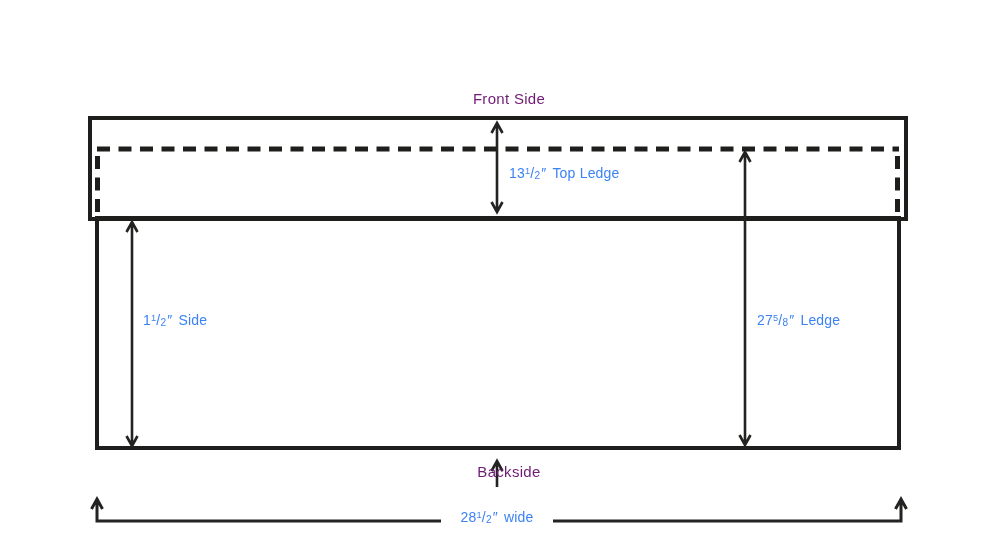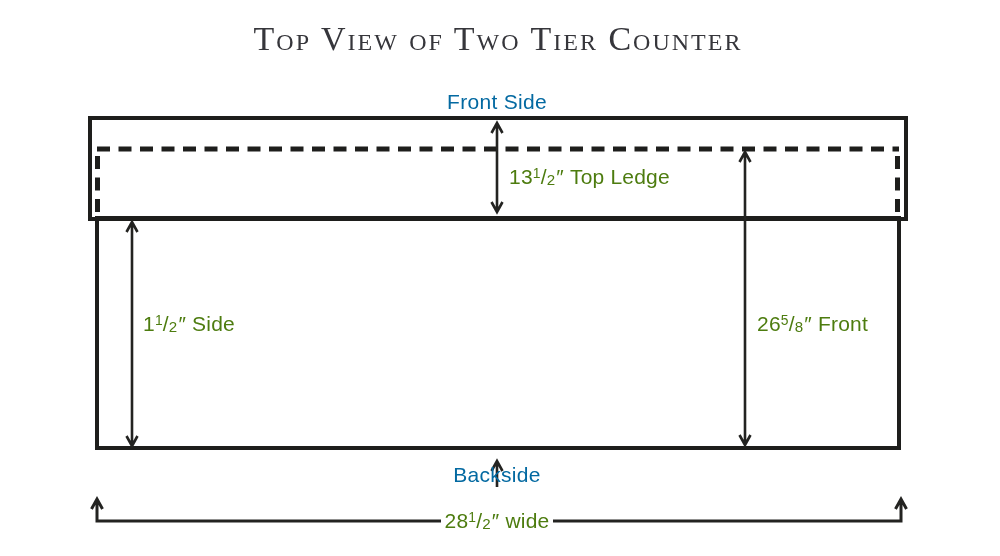--- a/index.html
+++ b/index.html
@@ -7,47 +7,46 @@
     position:relative;width:1000px;height:556px;background:#ffffff;
     font-family:"Liberation Sans",sans-serif;overflow:hidden;
   }
   .title{
     position:absolute;top:20px;left:498px;transform:translateX(-50%);
     margin:0;font-family:"Liberation Serif",serif;font-variant:small-caps;
     font-weight:500;font-size:34px;letter-spacing:2px;color:#36363b;white-space:nowrap;
   }
   .side-label{
     position:absolute;transform:translateX(-50%);
-    font-size:21px;color:#0369a1;letter-spacing:.3px;white-space:nowrap;line-height:1;
+    font-size:15px;color:#701a75;letter-spacing:.3px;white-space:nowrap;line-height:1;margin-left:12px;
   }
   .front{left:497px;top:91px;}
   .back{left:497px;top:464px;}
   .rect{position:absolute;border:4px solid #1e1e1c;box-sizing:border-box;background:transparent;}
   .ledge{left:88px;top:116px;width:820px;height:105px;}
   .base{left:95px;top:216px;width:806px;height:234px;}
   .overlay{position:absolute;left:0;top:0;pointer-events:none;}
   .dim-label{
-    position:absolute;font-size:21px;color:#4d7c0f;
+    position:absolute;font-size:14px;color:#3b82f6;
     white-space:nowrap;line-height:1;letter-spacing:.2px;
   }
   .dim-ledge{left:509px;top:166px;}
   .dim-space{left:143px;top:313px;}
   .dim-deep{left:757px;top:313px;}
   .dim-wide{left:497px;top:510px;transform:translateX(-50%);}
   .num{font-size:.66em;position:relative;top:-.42em;}
   .den{font-size:.72em;position:relative;top:.05em;}
   .unit{margin-left:1px;}
   .dim-text{margin-left:6px;}
 </style>
 </head>
 <body>
 
 <div class="canvas">
 
-  <h1 class="title">Top View of Two Tier Counter</h1>
 
   <div class="side-label front">Front Side</div>
 
   <div class="rect ledge"></div>
   <div class="rect base"></div>
 
   <svg class="overlay" width="1000" height="556" viewBox="0 0 1000 556" xmlns="http://www.w3.org/2000/svg">
     <path d="M97 149 H899 M97.5 156 V214 M897.5 156 V214" stroke="#1e1e1c" stroke-width="5" stroke-dasharray="13 8.5" fill="none"></path>
     <path d="M497 123 V212 M491.5 133 L497 123 L502.5 133 M491.5 202 L497 212 L502.5 202" stroke="#232321" stroke-width="2.6" fill="none"></path>
     <path d="M132 222 V446 M126.5 232 L132 222 L137.5 232 M126.5 436 L132 446 L137.5 436" stroke="#232321" stroke-width="2.6" fill="none"></path>
@@ -58,21 +57,21 @@
 
   <div class="dim-label dim-ledge">
     <span>13</span><span class="num">1</span><span class="slash">/</span><span class="den">2</span><span class="unit">″</span><span class="dim-text">Top Ledge</span>
   </div>
 
   <div class="dim-label dim-space">
     <span>1</span><span class="num">1</span><span class="slash">/</span><span class="den">2</span><span class="unit">″</span><span class="dim-text">Side</span>
   </div>
 
   <div class="dim-label dim-deep">
-    <span>26</span><span class="num">5</span><span class="slash">/</span><span class="den">8</span><span class="unit">″</span><span class="dim-text">Front</span>
+    <span>27</span><span class="num">5</span><span class="slash">/</span><span class="den">8</span><span class="unit">″</span><span class="dim-text">Ledge</span>
   </div>
 
   <div class="side-label back">Backside</div>
 
   <div class="dim-label dim-wide">
     <span>28</span><span class="num">1</span><span class="slash">/</span><span class="den">2</span><span class="unit">″</span><span class="dim-text">wide</span>
   </div>
 
 </div>
 

